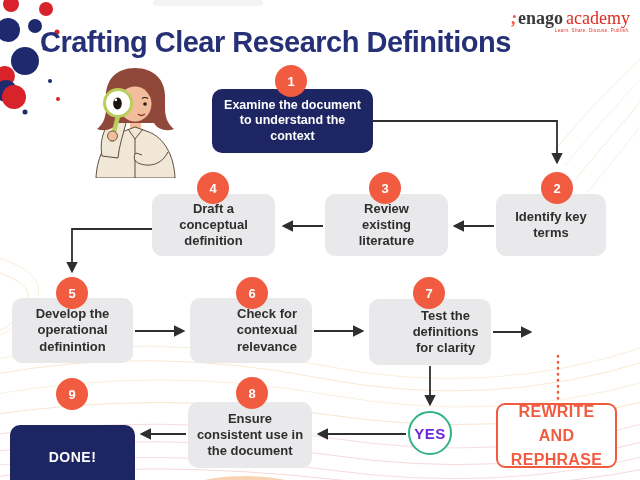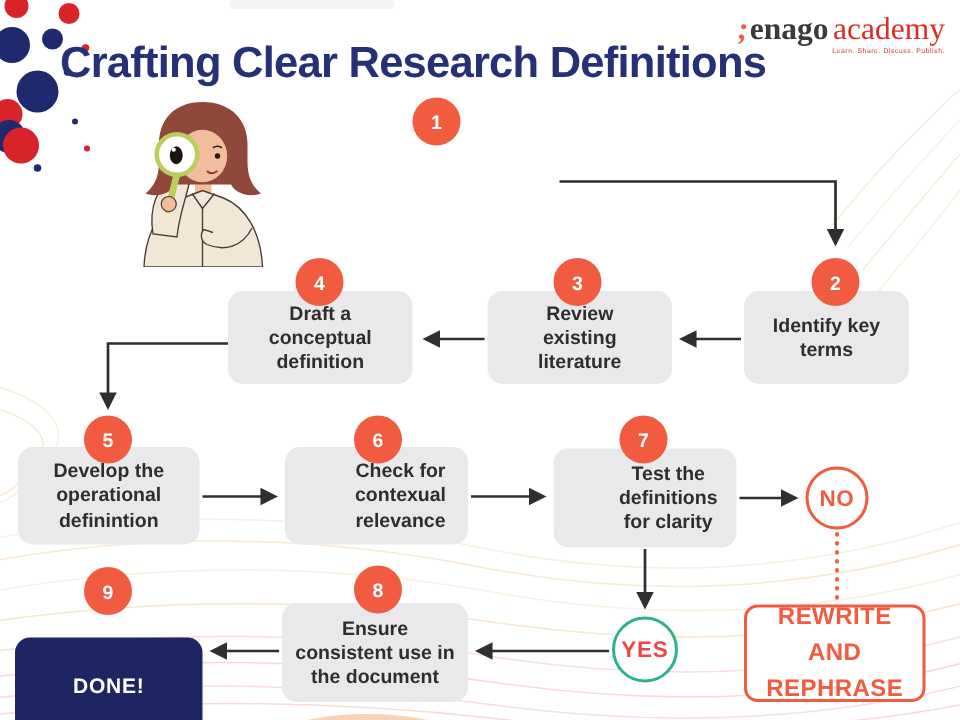--- a/index.html
+++ b/index.html
@@ -7,21 +7,21 @@
          font-family:"Liberation Sans",sans-serif;}
   svg{position:absolute;left:0;top:0;}
   .abs{position:absolute;}
 
   
   .title{position:absolute;left:40px;right:8px;top:26px;text-align:left;
          font-size:29px;font-weight:800;color:#253077;letter-spacing:-0.5px;}
 
   
   .logo{position:absolute;right:10px;top:9px;text-align:right;line-height:1;}
-  .logo .row{font-family:"Liberation Serif",serif;font-size:21px;font-weight:700;}
+  .logo .row{font-family:"Liberation Serif",serif;font-size:18px;font-weight:700;}
   .logo .sym{color:#f15b40;font-style:italic;margin-right:1px;}
   .logo .brand{color:#3a3a3a;letter-spacing:0px;}
   .logo .suffix{color:#e02b20;margin-left:3px;font-weight:400;}
   .logo .tagline{color:#e02b20;font-size:4.5px;margin-top:2px;letter-spacing:.4px;
                  font-family:"Liberation Sans",sans-serif;}
 
   
   .topstrip{position:absolute;left:153px;top:0;width:110px;height:6px;background:#f4f4f4;border-radius:3px;}
 
   
@@ -32,21 +32,21 @@
   .box.done{font-size:14px;letter-spacing:.5px;}
 
   
   .num{position:absolute;width:32px;height:32px;border-radius:50%;background:#f15b40;color:#fff;
        display:flex;align-items:center;justify-content:center;font-size:13px;font-weight:700;z-index:5;}
 
   
   .decision{position:absolute;border-radius:50%;background:#fff;display:flex;align-items:center;
             justify-content:center;font-weight:700;font-size:15px;letter-spacing:.5px;box-sizing:border-box;}
   .no{left:537px;top:311px;width:42px;height:42px;border:2.5px solid #f15b40;color:#f15b40;}
-  .yes{left:408px;top:411px;width:44px;height:44px;border:2.5px solid #30b287;color:#ef4444;}
+  .yes{left:408px;top:411px;width:44px;height:44px;border:2.5px solid #30b287;color:#6d28d9;}
 
   
   .rewrite{position:absolute;left:496px;top:403px;width:121px;height:65px;border:2px solid #f15b40;
            border-radius:9px;background:#fff;color:#f15b40;display:flex;align-items:center;
            justify-content:center;text-align:center;font-weight:700;font-size:16px;line-height:1.5;
            letter-spacing:.3px;padding:4px;box-sizing:border-box;}
 </style>
 </head>
 <body>
 
@@ -147,36 +147,36 @@
       <path d="M135,331 H183" marker-end="url(#ah)"></path>
       <path d="M314,331 H362" marker-end="url(#ah)"></path>
       <path d="M493,332 H530" marker-end="url(#ah)"></path>
       <path d="M430,366 V404" marker-end="url(#ah)"></path>
       <path d="M406,434 H319" marker-end="url(#ah)"></path>
       <path d="M186,434 H142" marker-end="url(#ah)"></path>
     </g>
     <path d="M558,356 V400" fill="none" stroke="#f15b40" stroke-width="2.6" stroke-dasharray="0.5 5.5" stroke-linecap="round"></path>
   </svg>
 
+  <div class="box navy" style="left:212px;top:89px;width:161px;height:64px;">Examine the document to understand the context</div>
   <div class="box gray" style="left:496px;top:194px;width:110px;height:62px;">Identify key terms</div>
   <div class="box gray" style="left:325px;top:194px;width:123px;height:62px;padding:6px 20px;">Review existing literature</div>
   <div class="box gray" style="left:12px;top:298px;width:121px;height:65px;">Develop the operational definintion</div>
   <div class="box gray" style="left:152px;top:194px;width:123px;height:62px;">Draft a conceptual definition</div>
   <div class="box gray" style="left:190px;top:298px;width:122px;height:65px;padding-left:40px;">Check for contexual relevance</div>
   <div class="box gray" style="left:369px;top:299px;width:122px;height:66px;padding-left:39px;">Test the definitions for clarity</div>
   <div class="box gray" style="left:188px;top:402px;width:124px;height:66px;">Ensure consistent use in the document</div>
   <div class="box navy done" style="left:10px;top:425px;width:125px;height:66px;">DONE!</div>
 
   <div class="num" style="left:275px;top:65px;">1</div>
   <div class="num" style="left:541px;top:172px;">2</div>
   <div class="num" style="left:369px;top:172px;">3</div>
   <div class="num" style="left:197px;top:172px;">4</div>
   <div class="num" style="left:56px;top:277px;">5</div>
   <div class="num" style="left:236px;top:277px;">6</div>
   <div class="num" style="left:413px;top:277px;">7</div>
   <div class="num" style="left:236px;top:377px;">8</div>
   <div class="num" style="left:56px;top:378px;">9</div>
 
-  <div class="decision no">NO</div>
   <div class="decision yes">YES</div>
   <div class="rewrite">REWRITE AND REPHRASE</div>
 
 </div>
 
 </body></html>

